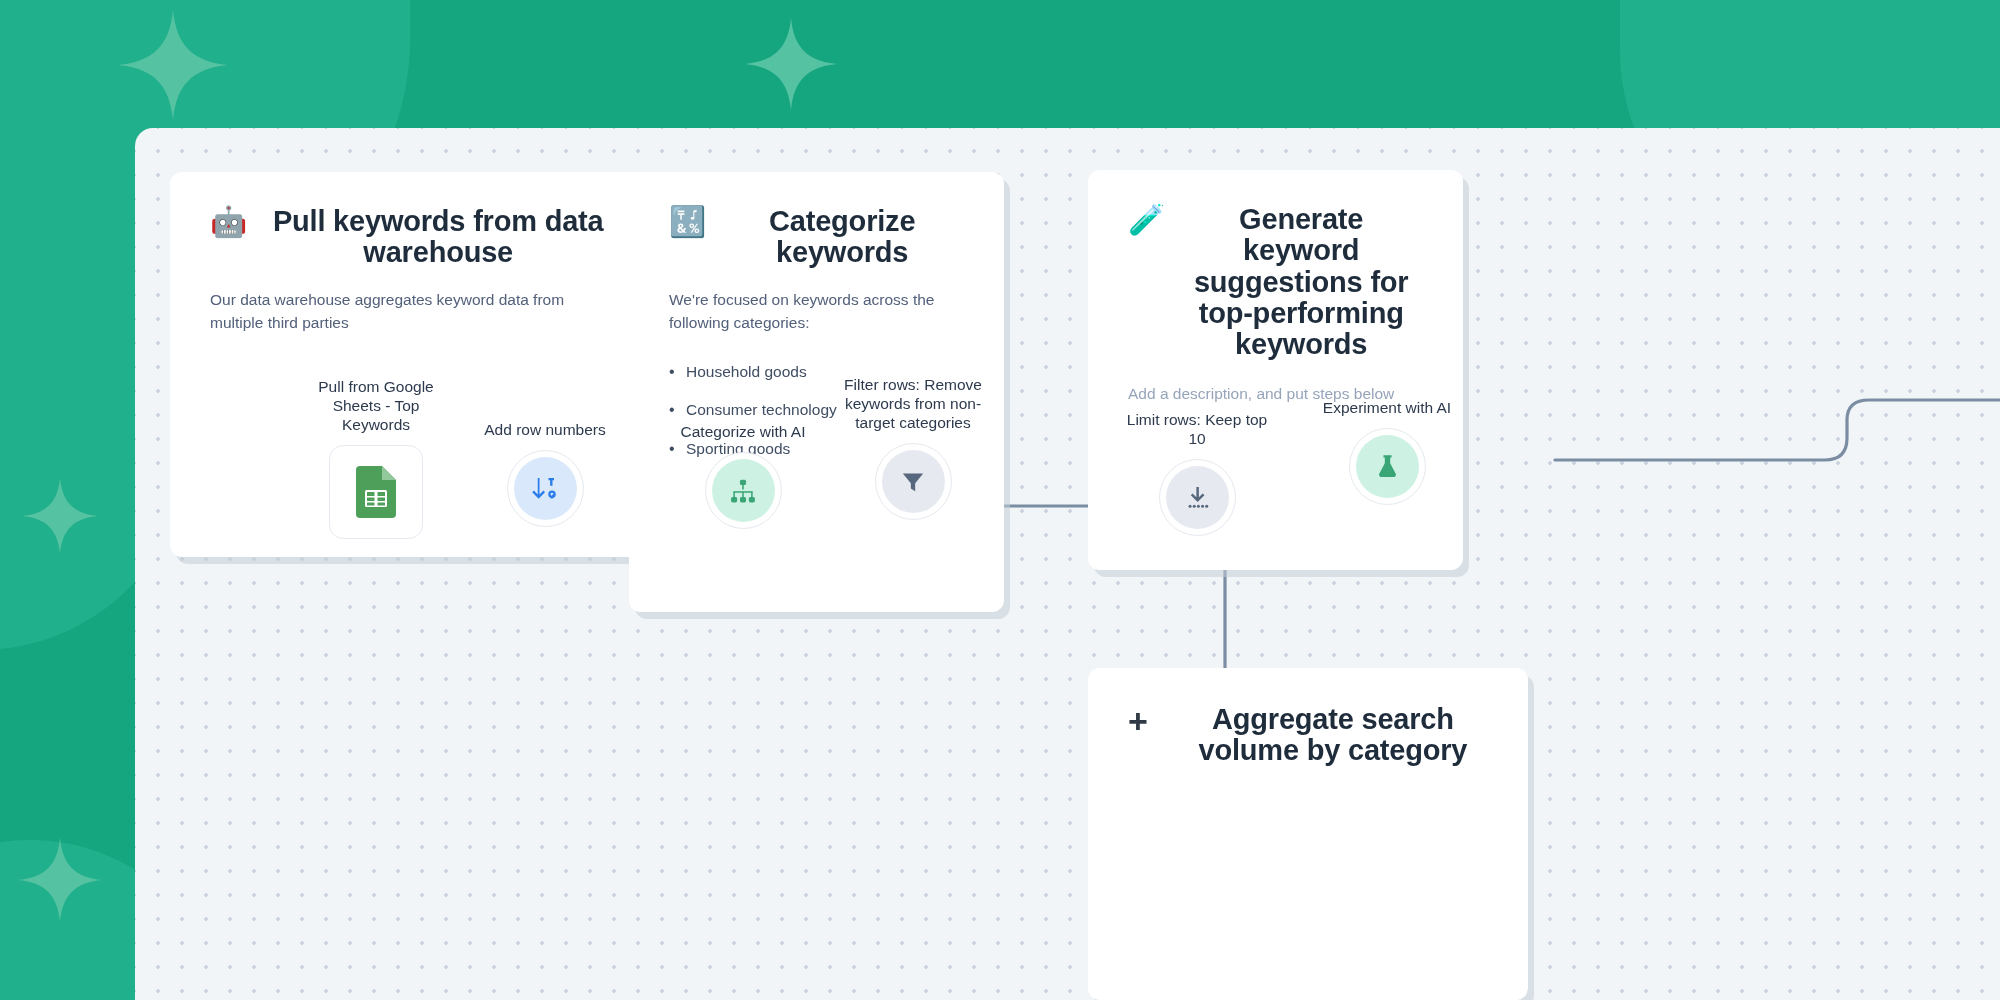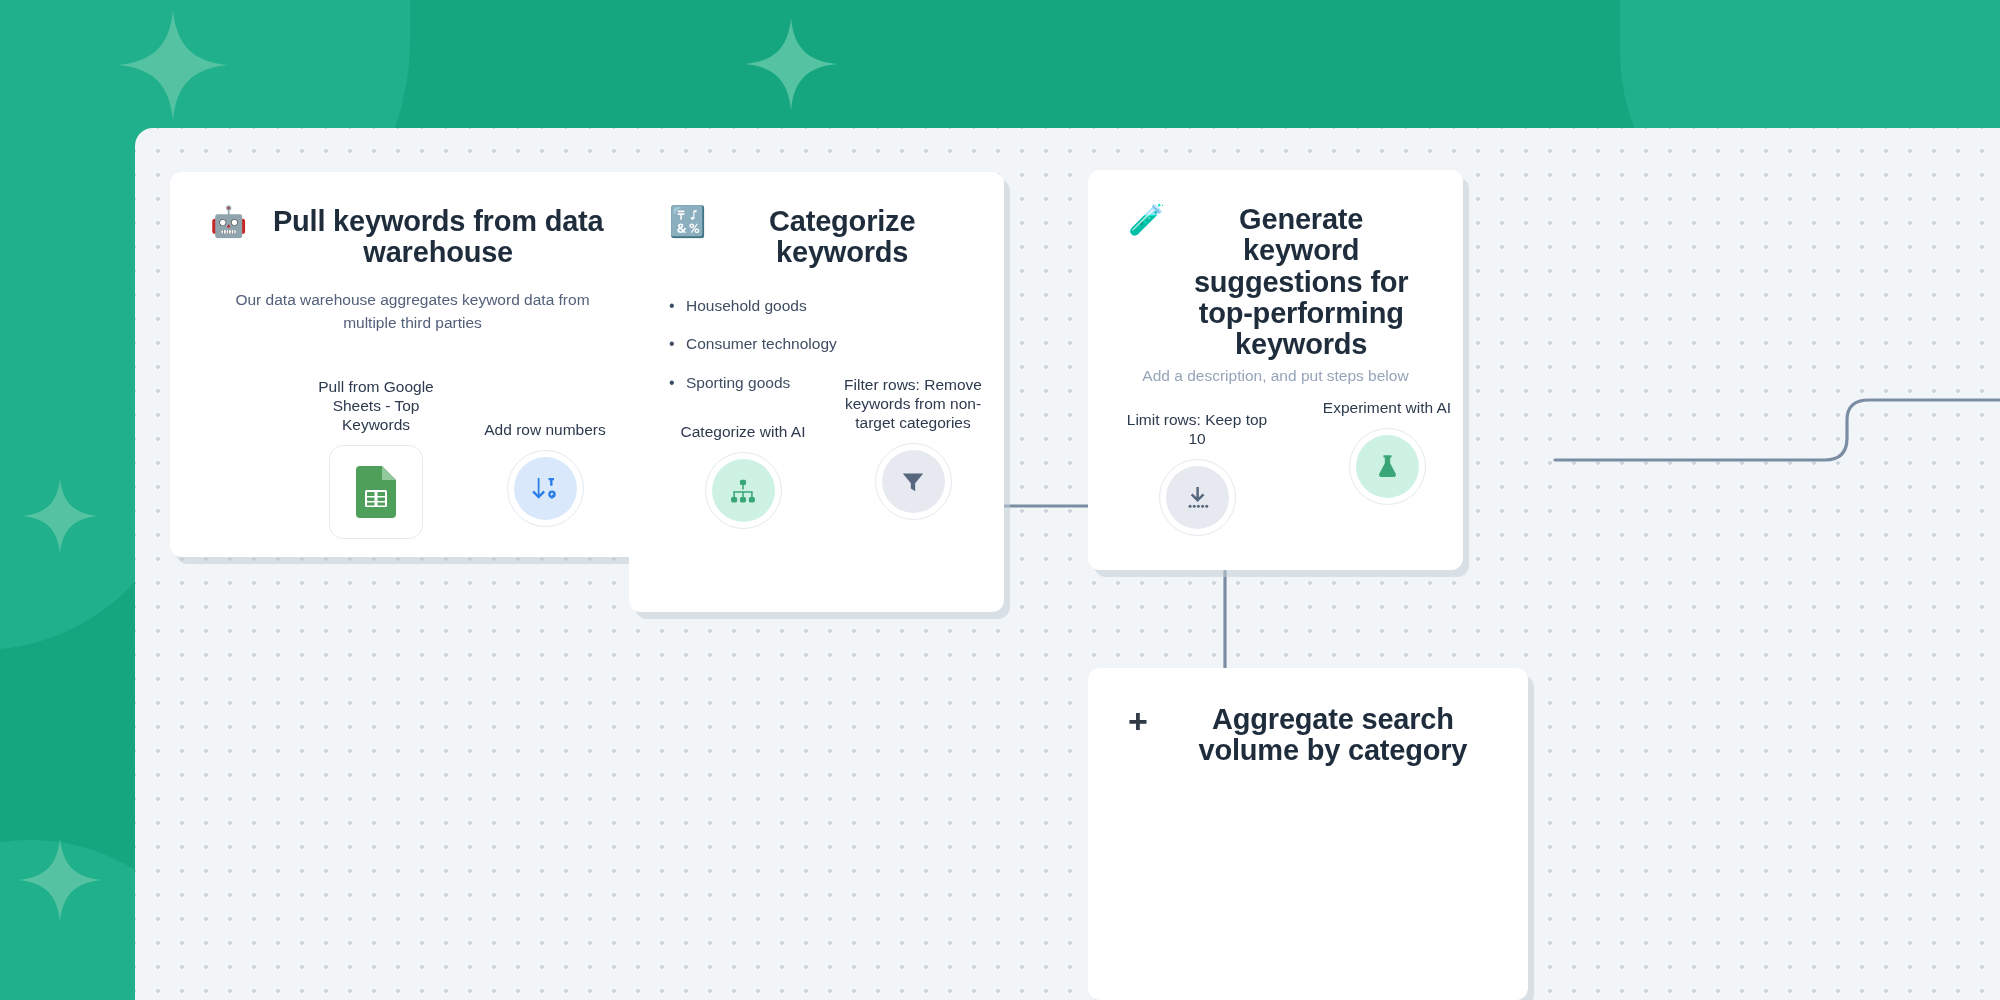--- a/index.html
+++ b/index.html
@@ -64,23 +64,22 @@
     font-family: "DejaVu Sans", sans-serif;
   }
   .card-title {
     font-size: 29px; font-weight: 700; line-height: 1.08;
     color: #1e2c3c; letter-spacing: -.2px; text-align: center;
   }
   .card-desc {
     margin-top: 20px;
     font-size: 15.5px; line-height: 1.48; color: #52607a;
     max-width: 420px;
-    text-align: center;
-  }
-  .card-desc.placeholder { color: #96a4ba; margin-top: 4px; }
+  }
+  .card-desc.placeholder { color: #96a4ba; margin-top: 22px; }
   .bullets { margin-top: 28px; list-style: none; }
   .bullets li {
     position: relative; padding-left: 17px;
     font-size: 15.5px; line-height: 1.2; color: #3f4d63;
     margin-bottom: 20px;
   }
   .bullets li::before {
     content: "•"; position: absolute; left: 0; top: -1px;
     color: #3f4d63; font-size: 16px;
   }
@@ -218,20 +217,21 @@
         </div>
       </div>
     </div>
   </div>
 
   <div class="card" style="left:494px; top:44px; width:375px; height:440px;">
     <div class="card-head">
       <span class="emoji">🔣</span>
       <h2 class="card-title">Categorize keywords</h2>
     </div>
+    <p class="card-desc">We're focused on keywords across the following categories:</p>
     <ul class="bullets">
       <li>Household goods</li>
       <li>Consumer technology</li>
       <li>Sporting goods</li>
     </ul>
 
     <div class="node" style="left:39px; top:250px;">
       <div class="node-label">Categorize with AI</div>
       <div class="node-circle">
         <div class="node-inner mint">

